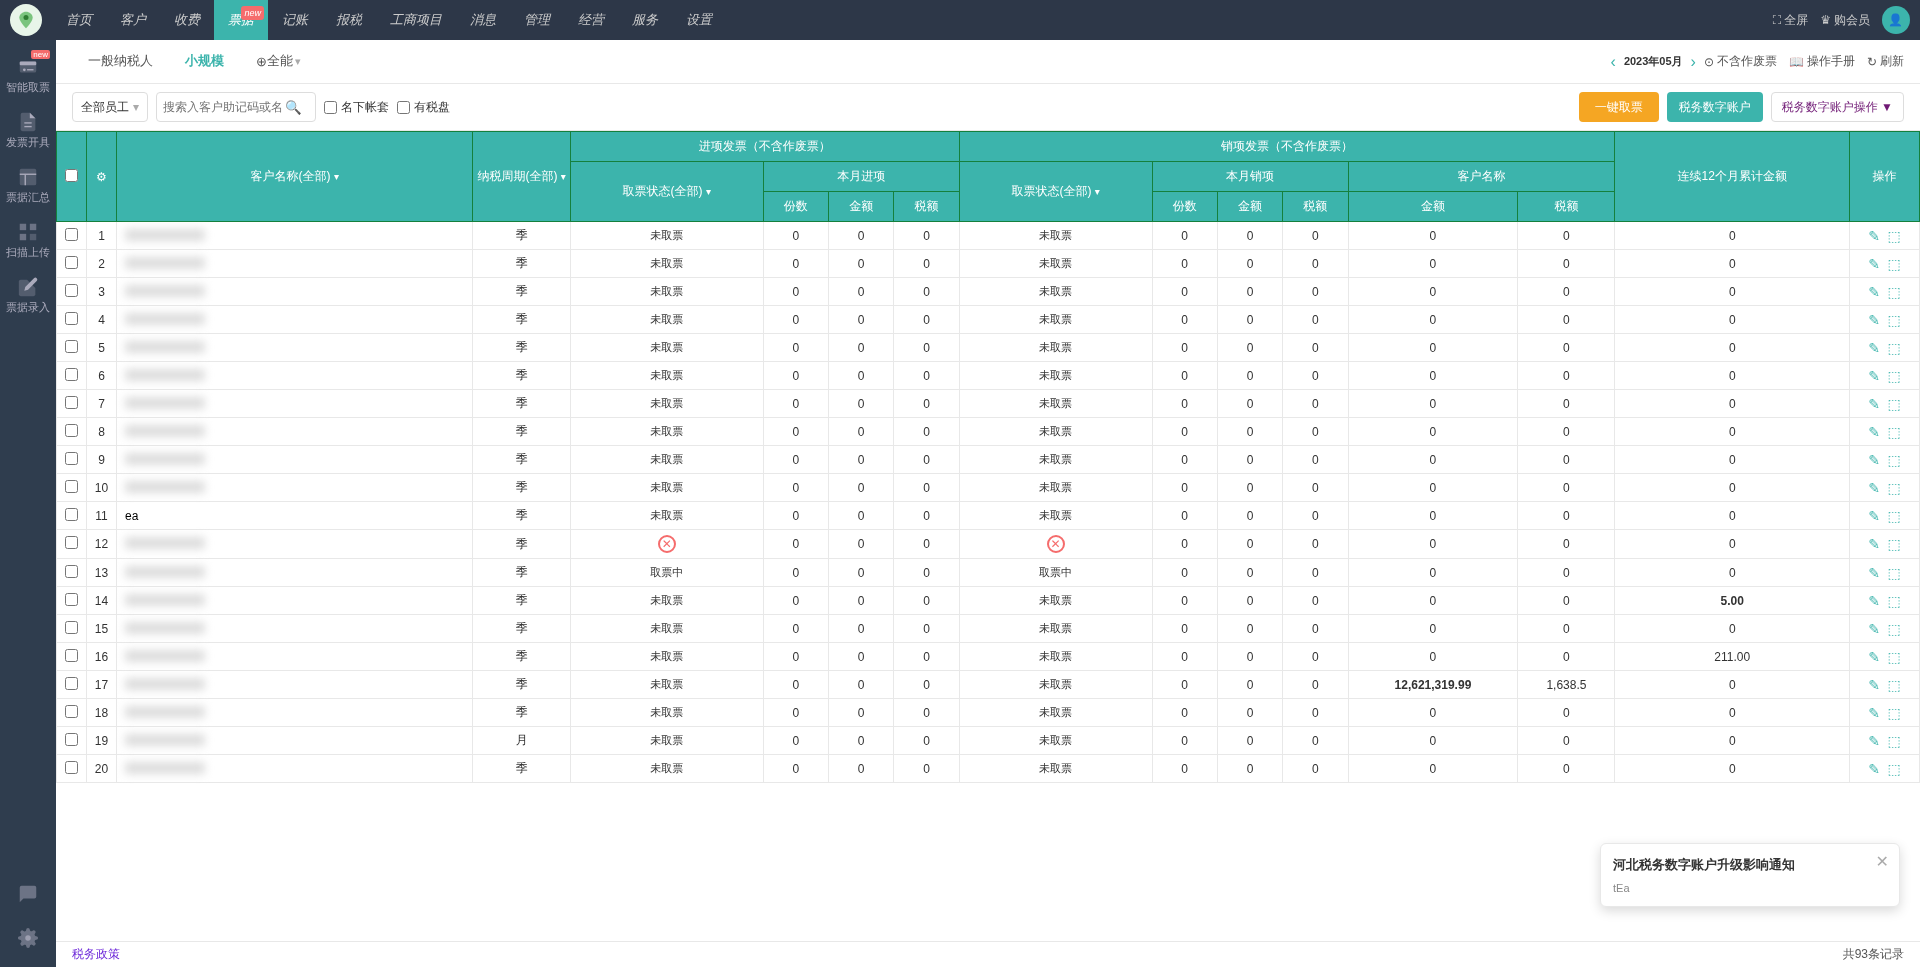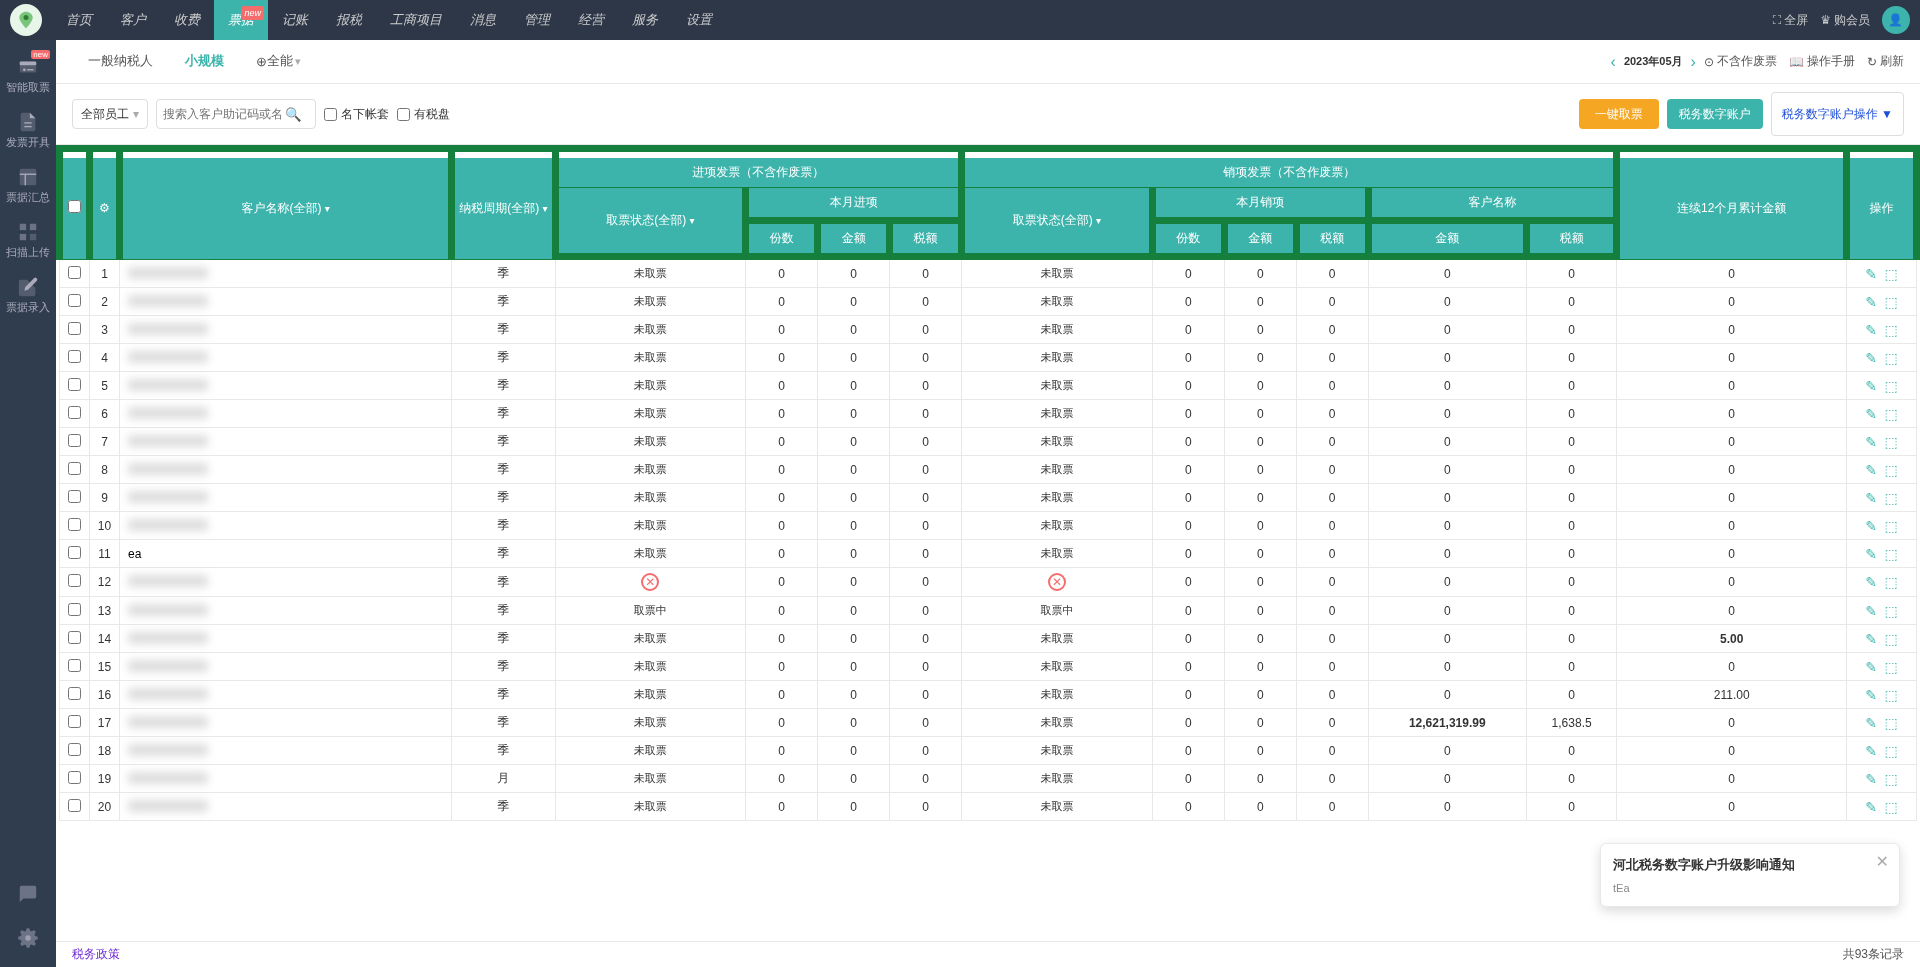--- a/index.html
+++ b/index.html
@@ -167,46 +167,46 @@
       background: #f5a623; color: #fff;
       border: none; border-radius: 4px;
       padding: 0 16px; height: 30px; cursor: pointer; font-size: 12px;
     }
     .btn-teal {
       background: #3cb4ac; color: #fff;
       border: none; border-radius: 4px;
       padding: 0 12px; height: 30px; cursor: pointer; font-size: 12px;
     }
     .btn-outline {
-      background: #fff; color: #1d4ed8;
+      background: #fff; color: #701a75;
       border: 1px solid #ddd; border-radius: 4px;
-      padding: 0 10px; height: 44px; cursor: pointer; font-size: 12px;
+      padding: 0 10px; height: 30px; cursor: pointer; font-size: 12px;
       display: flex; align-items: center; gap: 3px;
     }
 
     
     .table-container {
       flex: 1;
       overflow: auto;
       background: #fff;
     }
     table {
       width: 100%;
       border-collapse: collapse;
       font-size: 12px;
     }
     thead tr th {
       background: #3cb4ac;
       color: #fff;
       text-align: center;
       padding: 6px 4px;
-      border: 7px solid #15803d;
+      border: 1px solid #15803d;
       white-space: nowrap;
       font-weight: normal;
-      position: sticky; top: 9px; z-index: 10;
+      position: sticky; top: 0; z-index: 10;
     }
     tbody tr { border-bottom: 1px solid #e8e8e8; }
     tbody tr td {
       text-align: center;
       padding: 5px 4px;
       border: 1px solid #e8e8e8;
       color: #333;
       white-space: nowrap;
     }
     td.name-cell { text-align: left; padding-left: 8px; min-width: 180px; max-width: 220px; }

